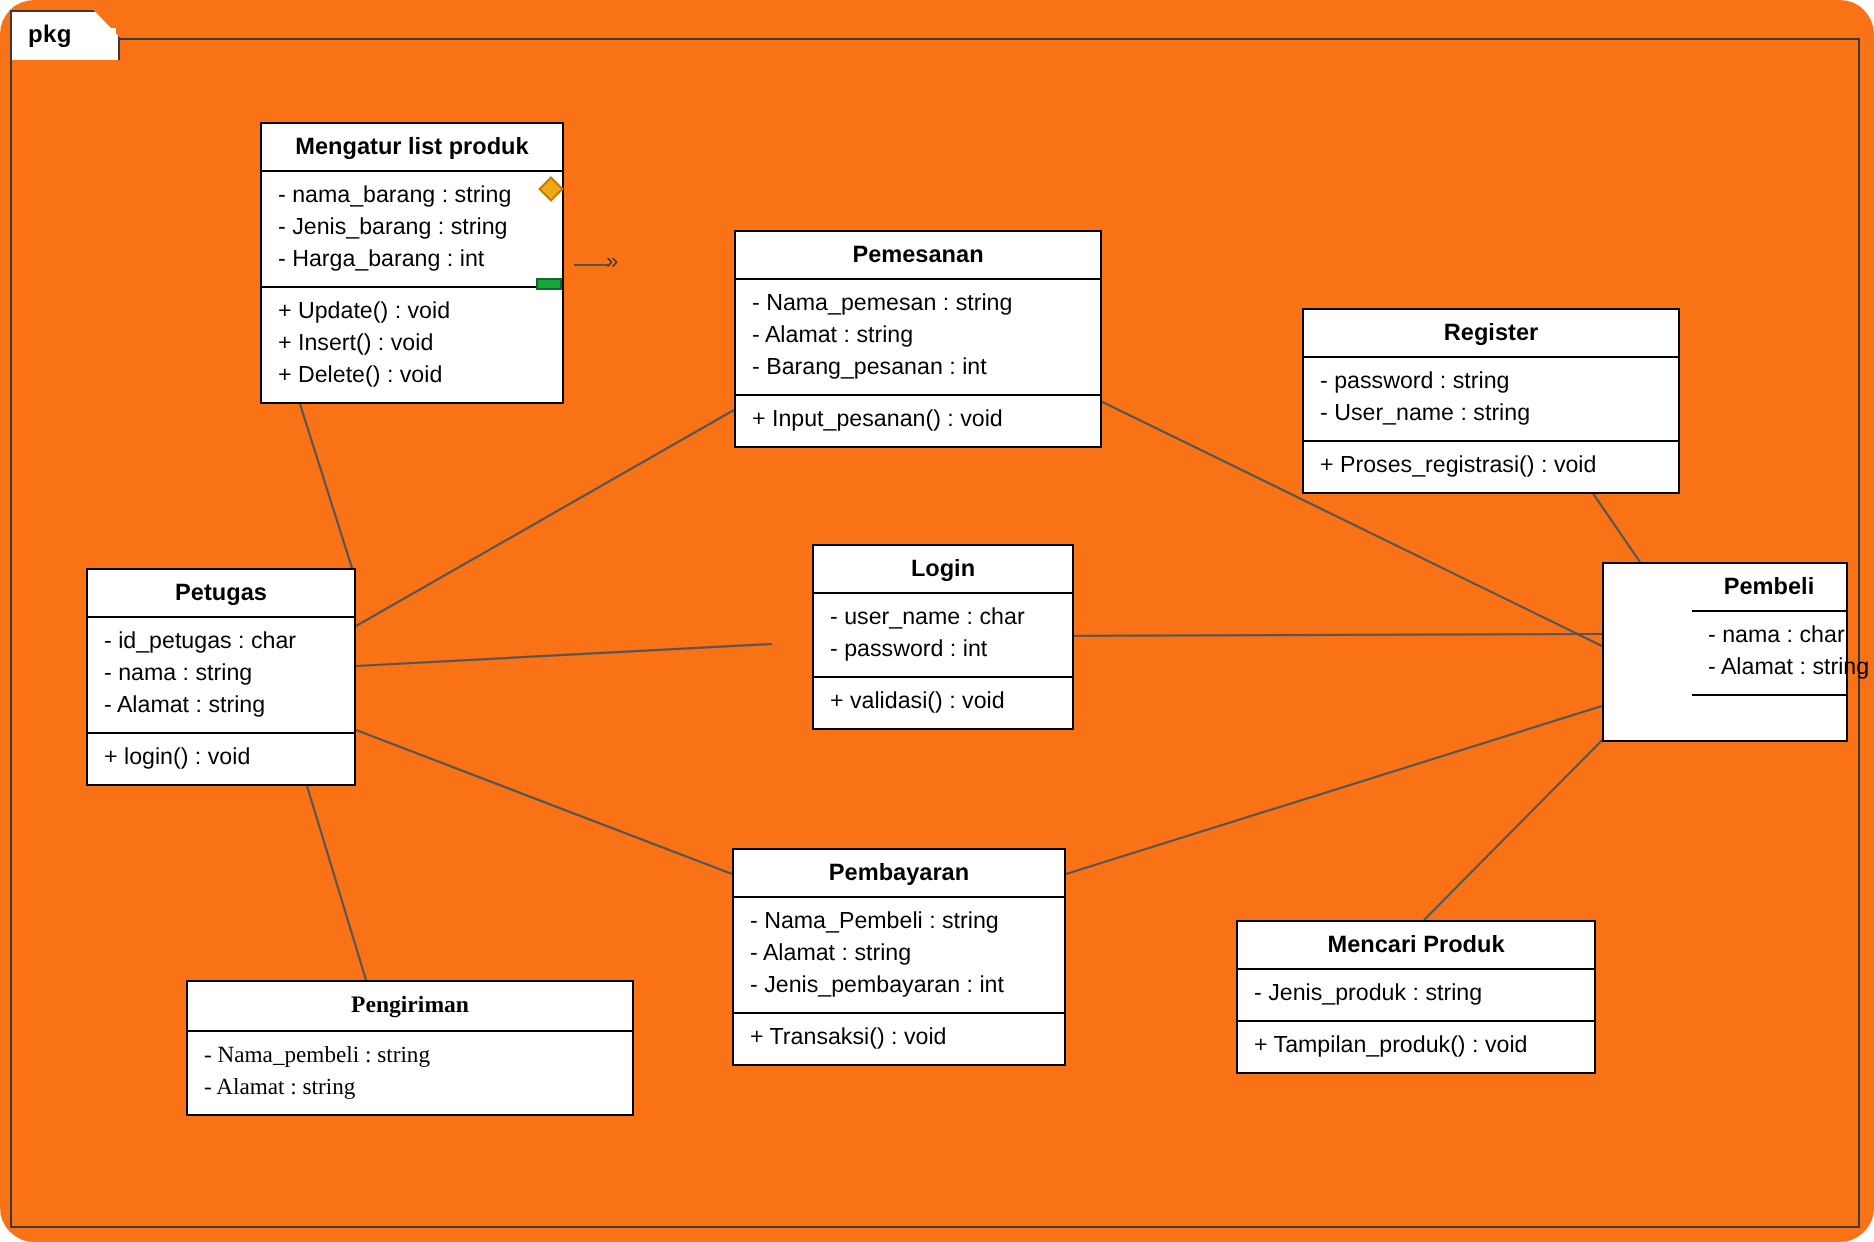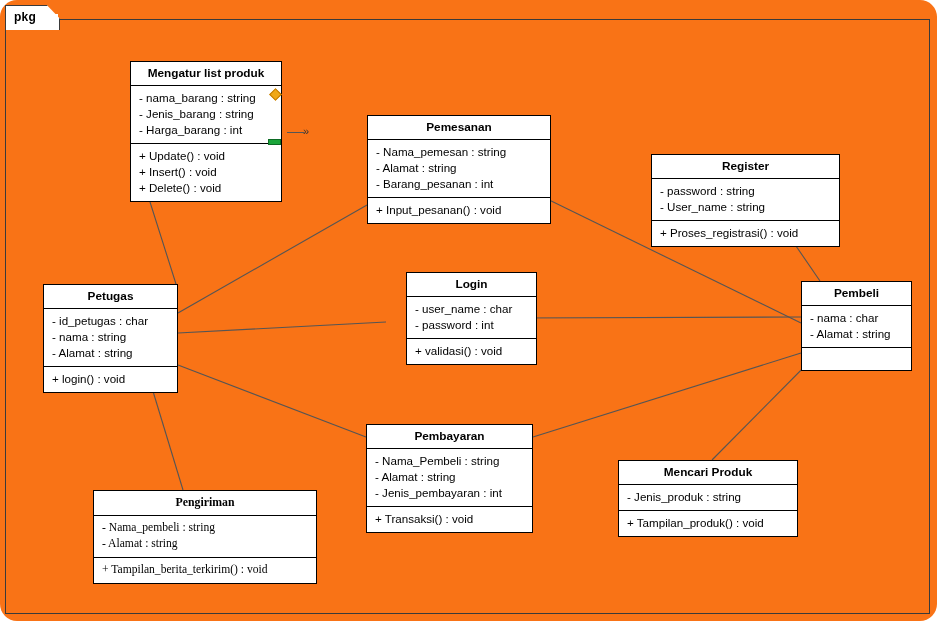--- a/index.html
+++ b/index.html
@@ -208,21 +208,21 @@
       <div class="uml-class" style="left: 406px; top: 272px; width: 131px;">
         <div class="uml-name">Login</div>
         <div class="uml-compartment">
           <div class="uml-row">- user_name : char</div>
           <div class="uml-row">- password : int</div>
         </div>
         <div class="uml-compartment">
           <div class="uml-row">+ validasi() : void</div>
         </div>
       </div>
-      <div class="uml-class" style="left: 801px; top: 281px; width: 111px;">
+      <div class="uml-class" style="left: 801px; top: 281px; width: 123px; padding-left: 44px;">
         <div class="uml-name">Pembeli</div>
         <div class="uml-compartment">
           <div class="uml-row">- nama : char</div>
           <div class="uml-row">- Alamat : string</div>
         </div>
         <div class="uml-compartment empty"></div>
       </div>
       <div class="uml-class" style="left: 366px; top: 424px; width: 167px;">
         <div class="uml-name">Pembayaran</div>
         <div class="uml-compartment">
@@ -241,23 +241,20 @@
         </div>
         <div class="uml-compartment">
           <div class="uml-row">+ Tampilan_produk() : void</div>
         </div>
       </div>
       <div class="uml-class" style="left: 93px; top: 490px; width: 224px; font-family: Liberation Serif, serif;">
         <div class="uml-name">Pengiriman</div>
         <div class="uml-compartment">
           <div class="uml-row">- Nama_pembeli : string</div>
           <div class="uml-row">- Alamat : string</div>
-        </div>
-        <div class="uml-compartment">
-          <div class="uml-row">+ Tampilan_berita_terkirim() : void</div>
         </div>
       </div>
     </div>
 
   <div class="marker-diamond" style="left:271px; top:90px;"></div>
   <div class="marker-green" style="left:268px; top:139px;"></div>
   <div class="stub-line" style="left:287px; top:132px; width:17px;"></div>
   <div class="stereo-stub" style="left:303px; top:125px;">»</div>
 
 </div>

